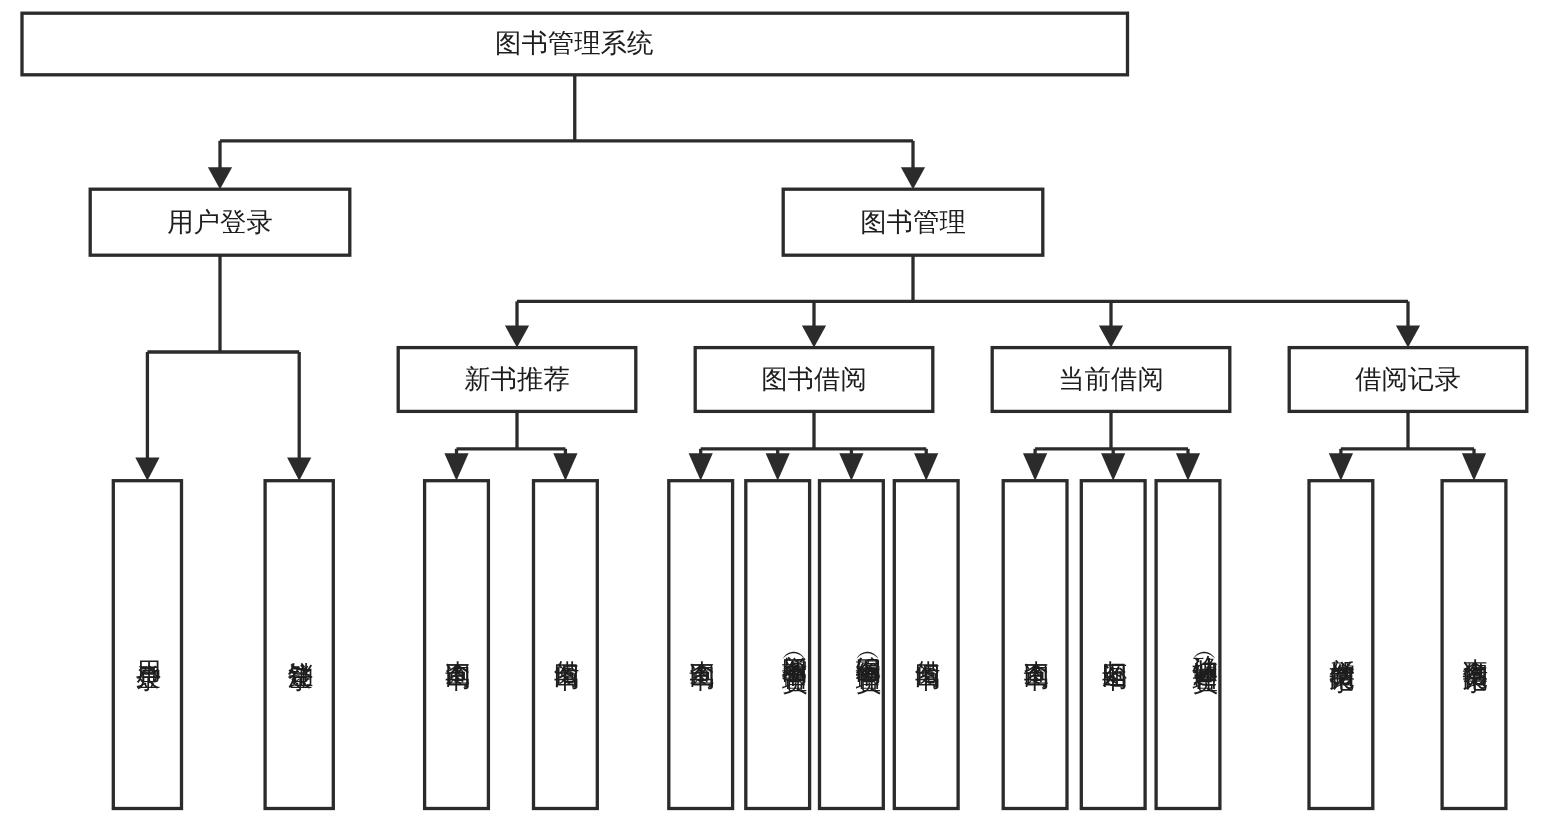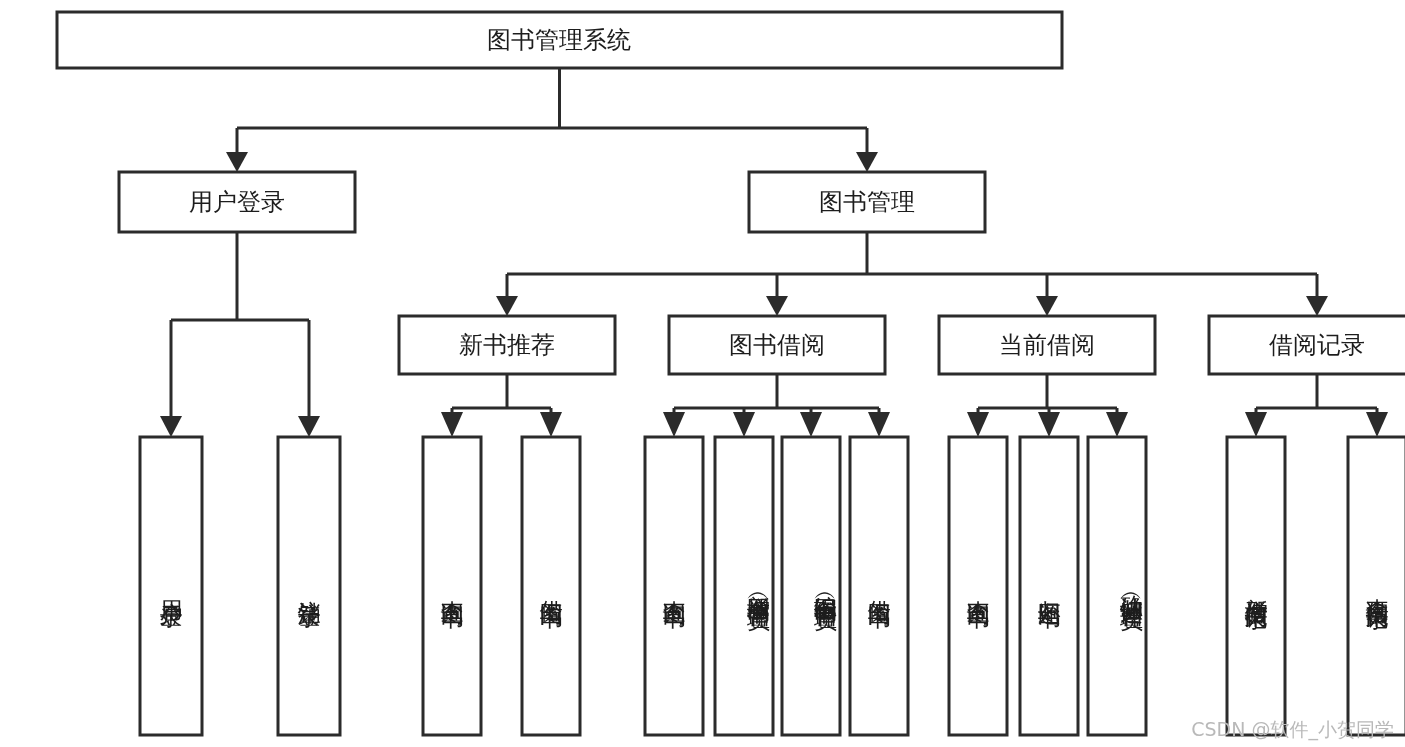--- a/index.html
+++ b/index.html
@@ -11,21 +11,20 @@
     width: 1405px;
     height: 747px;
     font-family: "DejaVu Sans", "Liberation Sans", sans-serif;
     overflow: hidden;
     position: relative;
   }
   #diagram-root {
     position: relative;
     width: 1367px;
     height: 747px;
-    margin-left: 37px;
   }
   svg.flow {
     position: absolute;
     left: 0;
     top: 0;
     width: 1405px;
     height: 747px;
     display: block;
   }
   .node-rect {
@@ -207,14 +206,13 @@
   <div class="leaf-label" style="left:608px;  top:437px; width:58px; height:298px;">查询图书</div>
   <div class="leaf-label" style="left:678px;  top:437px; width:58px; height:298px; align-items:flex-start;">新增图书（管理员）</div>
   <div class="leaf-label" style="left:745px;  top:437px; width:58px; height:298px; align-items:flex-start;">编辑图书（管理员）</div>
   <div class="leaf-label" style="left:813px;  top:437px; width:58px; height:298px;">借阅图书</div>
   <div class="leaf-label" style="left:912px;  top:437px; width:58px; height:298px;">查询图书</div>
   <div class="leaf-label" style="left:983px;  top:437px; width:58px; height:298px;">归还图书</div>
   <div class="leaf-label" style="left:1051px; top:437px; width:58px; height:298px; align-items:flex-start;">确认归还（管理员）</div>
   <div class="leaf-label" style="left:1190px; top:437px; width:58px; height:298px;">新增借阅记录</div>
   <div class="leaf-label" style="left:1311px; top:437px; width:58px; height:298px;">查询借阅记录</div>
 
-  <div class="watermark">CSDN @软件_小贺同学</div>
 </div>
 
 </body></html>

